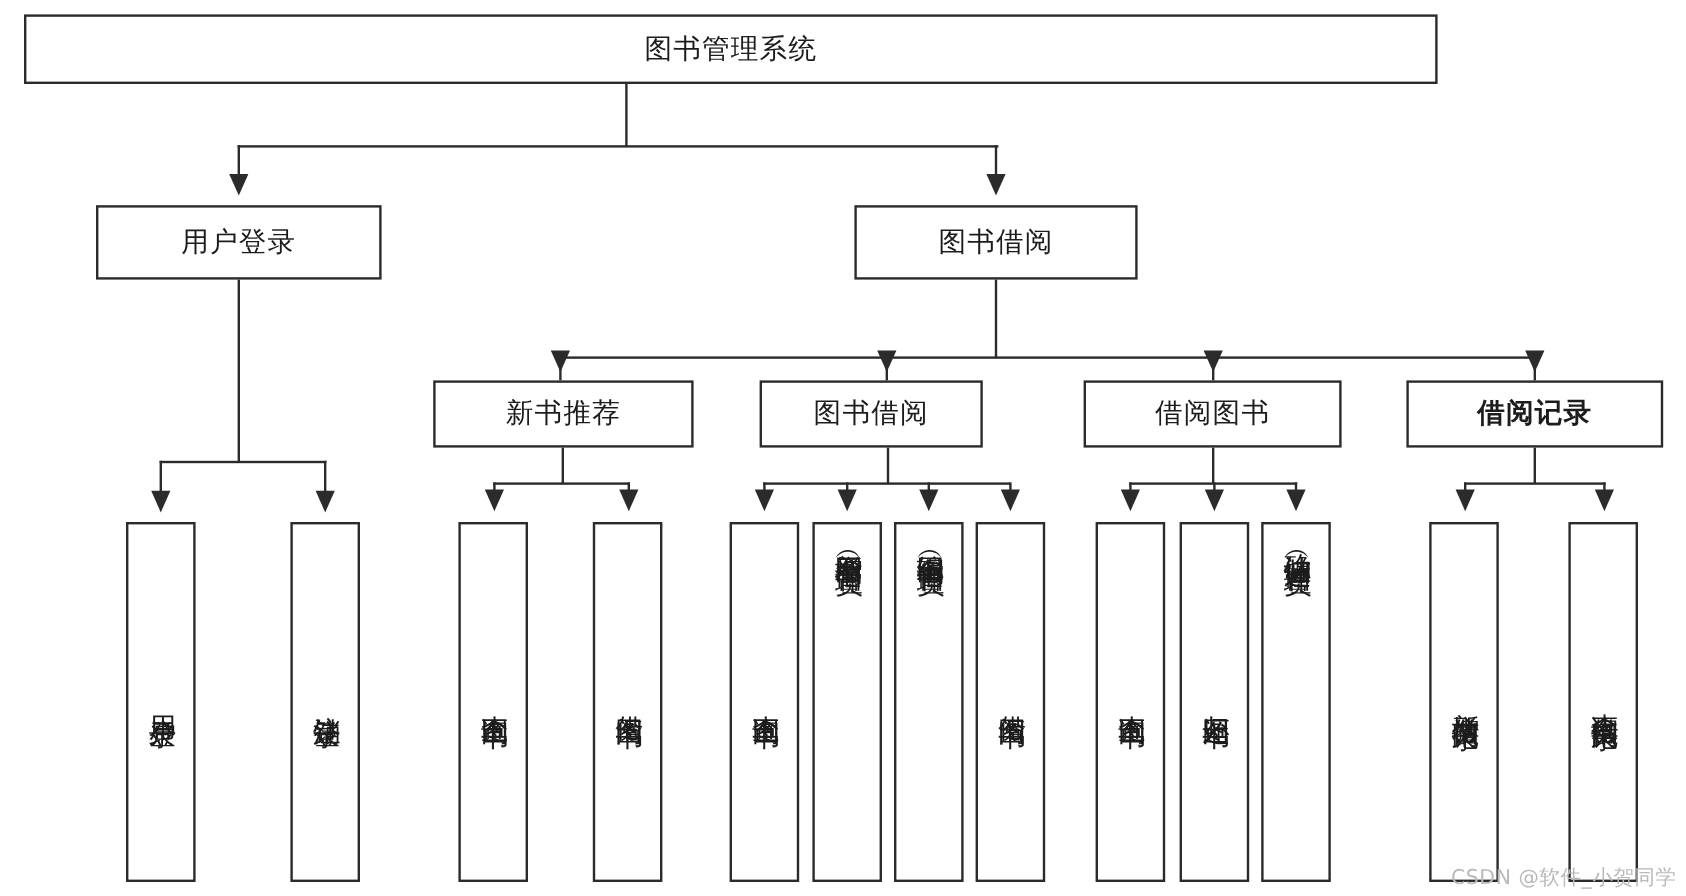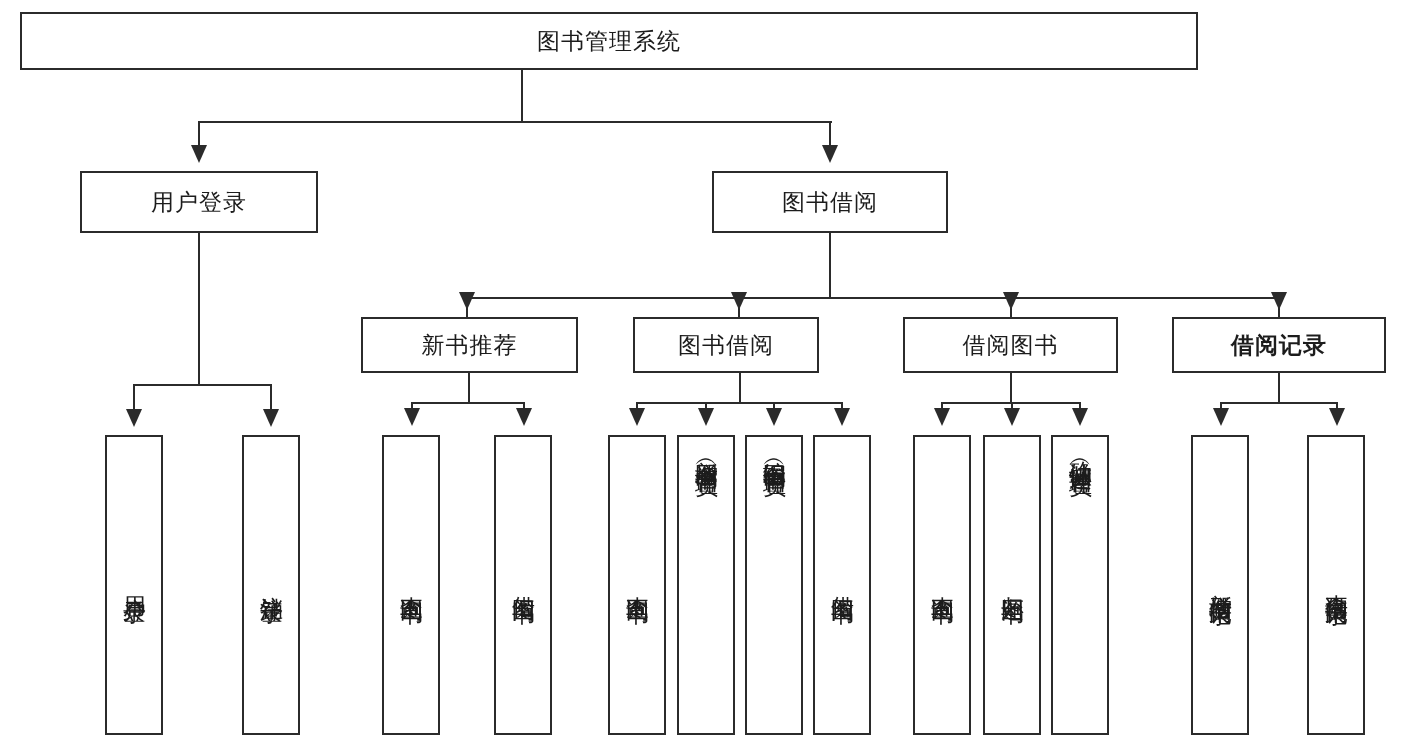--- a/index.html
+++ b/index.html
@@ -218,14 +218,15 @@
     <span class="node-label">确认归还（管理员）</span>
   </div>
 
   <div class="node v mid" style="left:1191px; top:435px; width:58px; height:300px;">
     <span class="node-label">新增借阅记录</span>
   </div>
   <div class="node v mid" style="left:1307px; top:435px; width:58px; height:300px;">
     <span class="node-label">查询借阅记录</span>
   </div>
 
+  <div id="watermark">CSDN @软件_小贺同学</div>
 
 </div>
 
 </body></html>

